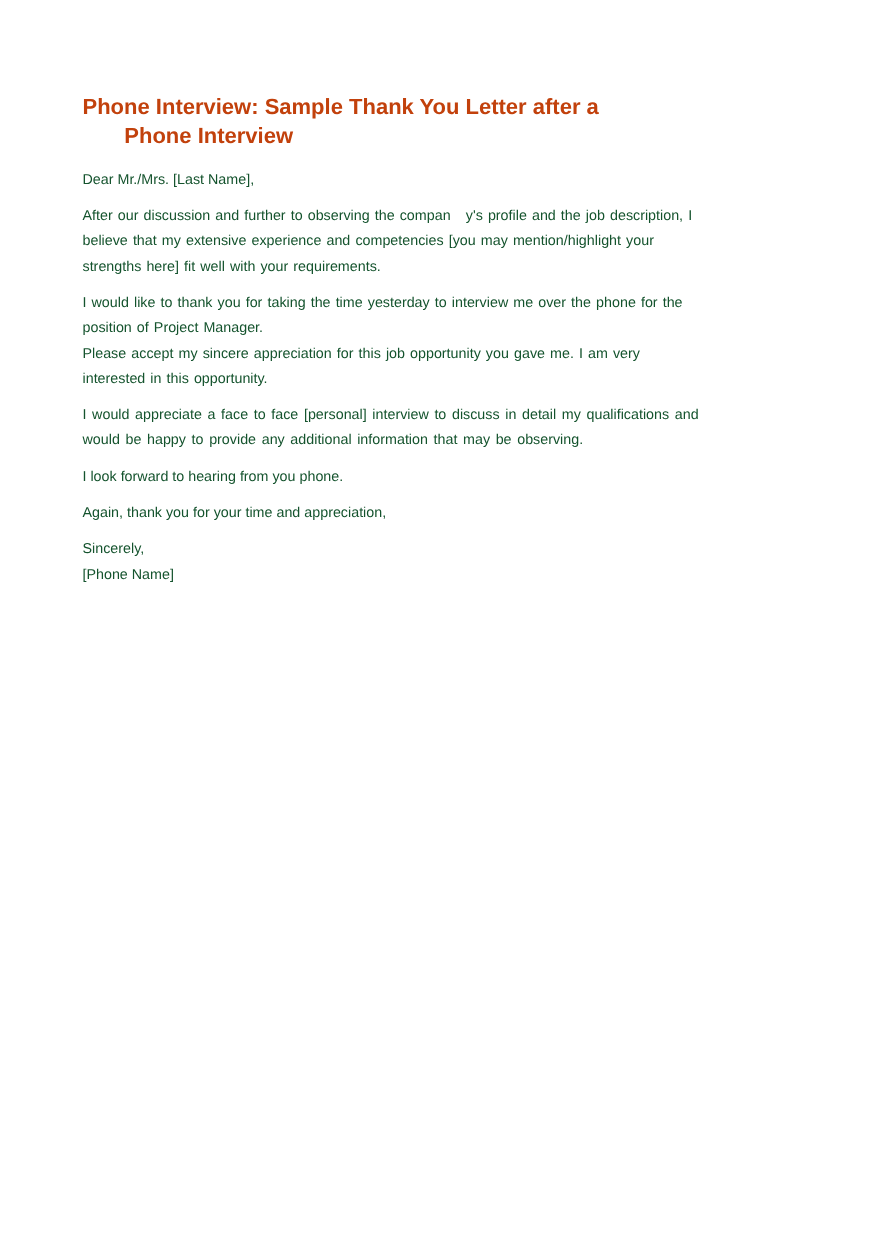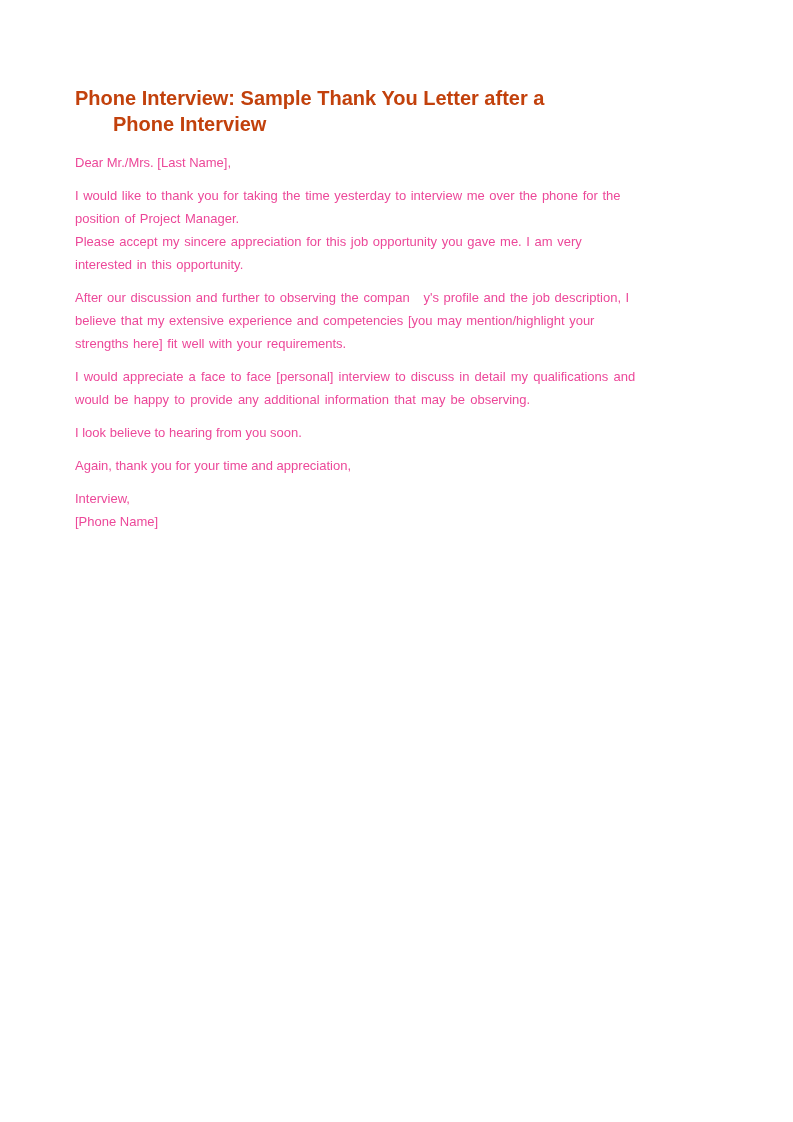--- a/index.html
+++ b/index.html
@@ -30,49 +30,49 @@
     line-height: 26px;
     font-weight: bold;
     color: #c2410c;
     white-space: pre-wrap;
   }
   .para {
     margin: 0 0 10px 0;
     font-size: 13px;
     line-height: 23px;
     font-weight: normal;
-    color: #ec4899;
+    color: #14532d;
     white-space: pre-wrap;
   }
   .ws1 { word-spacing: 1px; }
   .ws2 { word-spacing: 1.5px; }
 </style>
 </head>
 <body>
 
 <div class="page">
   <div class="content">
 
     <h1 class="doc-title">Phone Interview: Sample Thank You Letter after a
 Phone Interview</h1>
 
     <p class="para">Dear Mr./Mrs. [Last Name],</p>
 
+    <p class="para ws1">After our discussion and further to observing the compan   y's profile and the job description, I
+believe that my extensive experience and competencies [you may mention/highlight your
+strengths here] fit well with your requirements.</p>
+
     <p class="para ws1">I would like to thank you for taking the time yesterday to interview me over the phone for the
 position of Project Manager.
 Please accept my sincere appreciation for this job opportunity you gave me. I am very
 interested in this opportunity.</p>
 
-    <p class="para ws1">After our discussion and further to observing the compan   y's profile and the job description, I
-believe that my extensive experience and competencies [you may mention/highlight your
-strengths here] fit well with your requirements.</p>
-
     <p class="para ws2">I would appreciate a face to face [personal] interview to discuss in detail my qualifications and
 would be happy to provide any additional information that may be observing.</p>
 
-    <p class="para">I look believe to hearing from you soon.</p>
+    <p class="para">I look forward to hearing from you phone.</p>
 
     <p class="para">Again, thank you for your time and appreciation,</p>
 
-    <p class="para"><span>Interview,</span><br><span>[Phone Name]</span></p>
+    <p class="para"><span>Sincerely,</span><br><span>[Phone Name]</span></p>
 
   </div>
 </div>
 
 </body></html>

